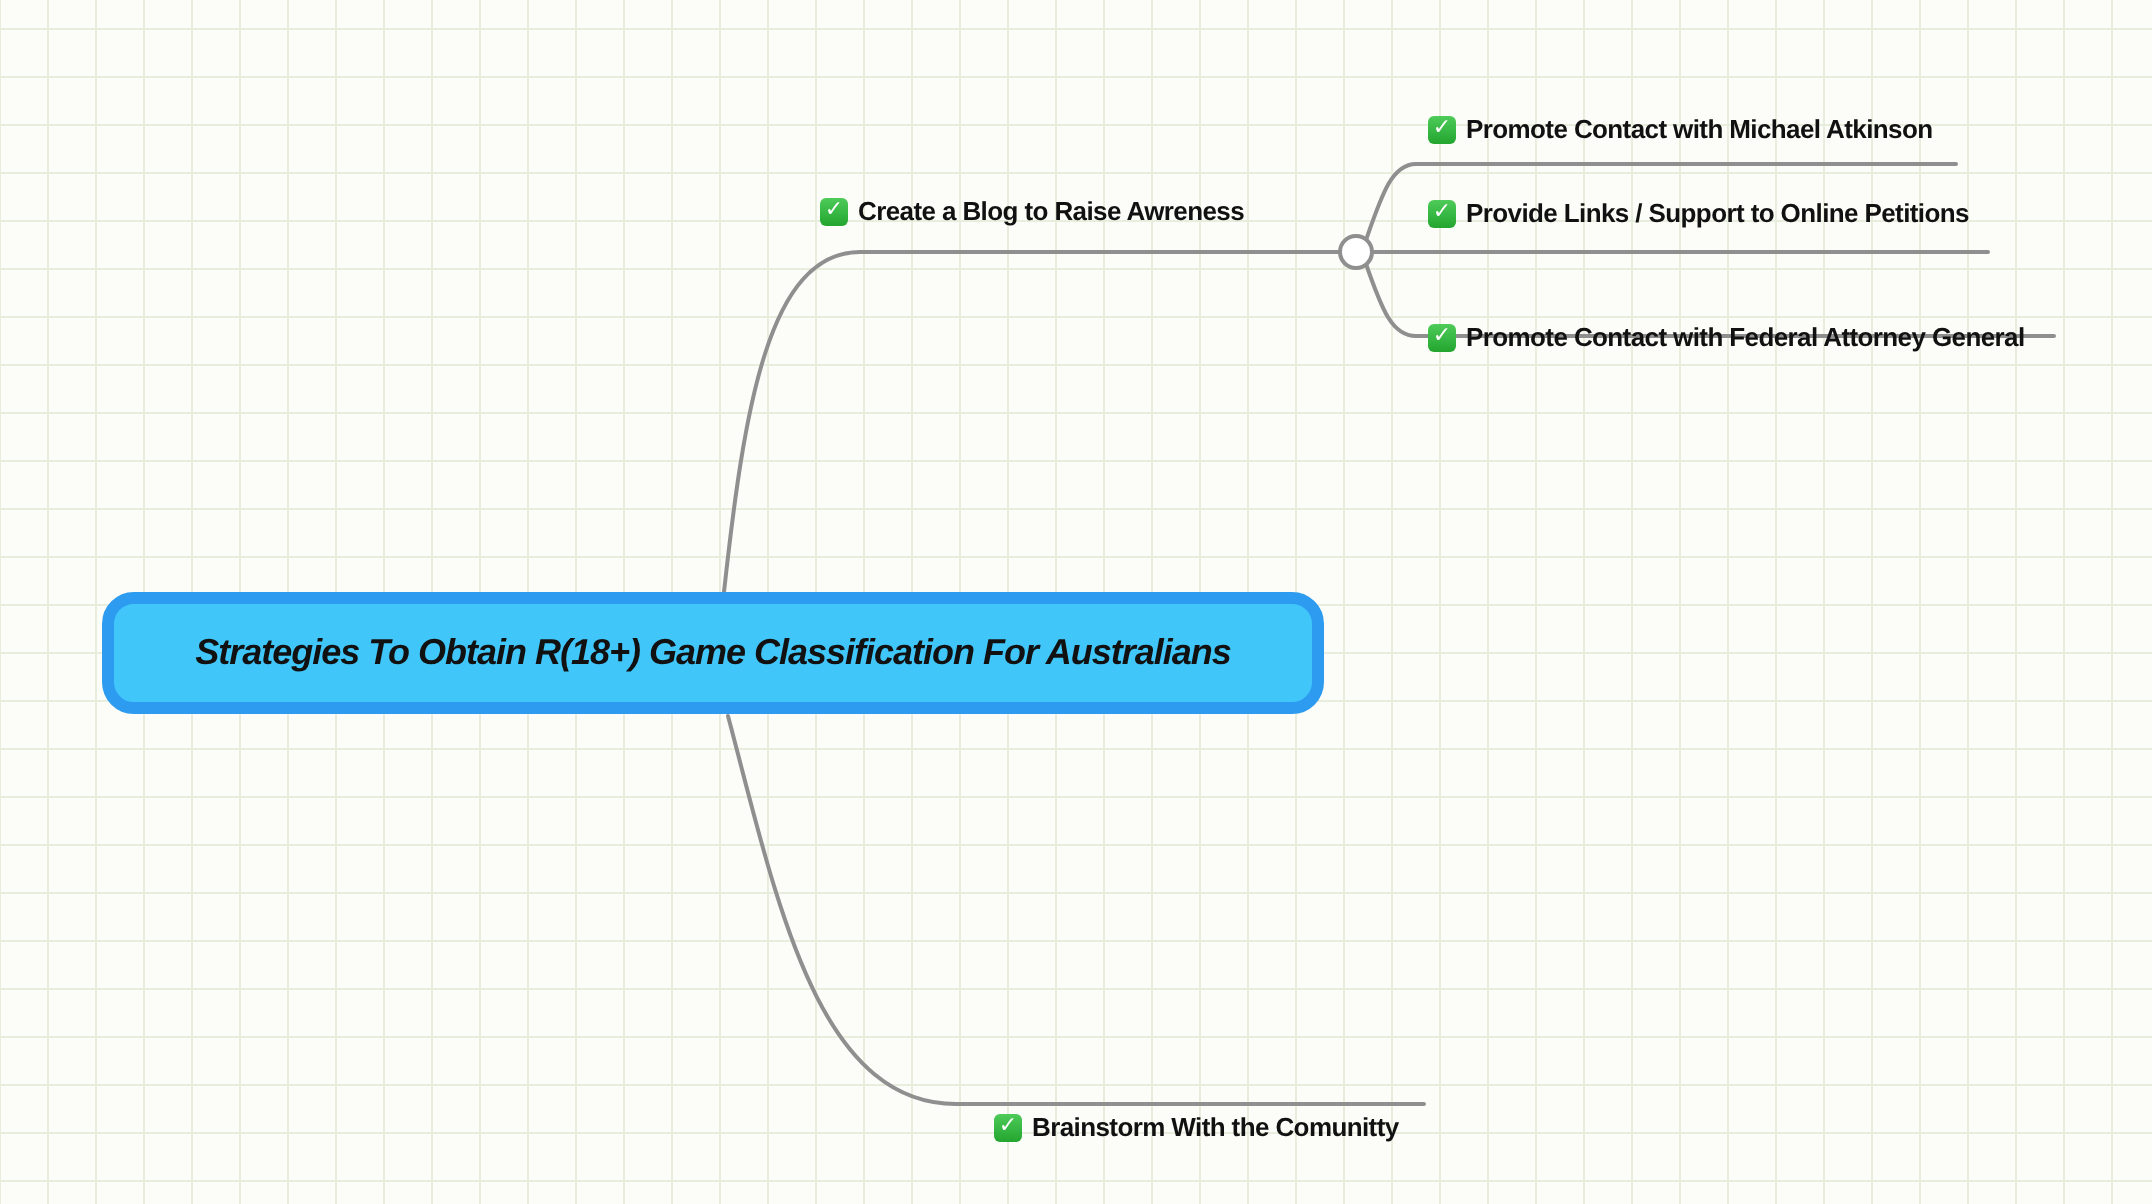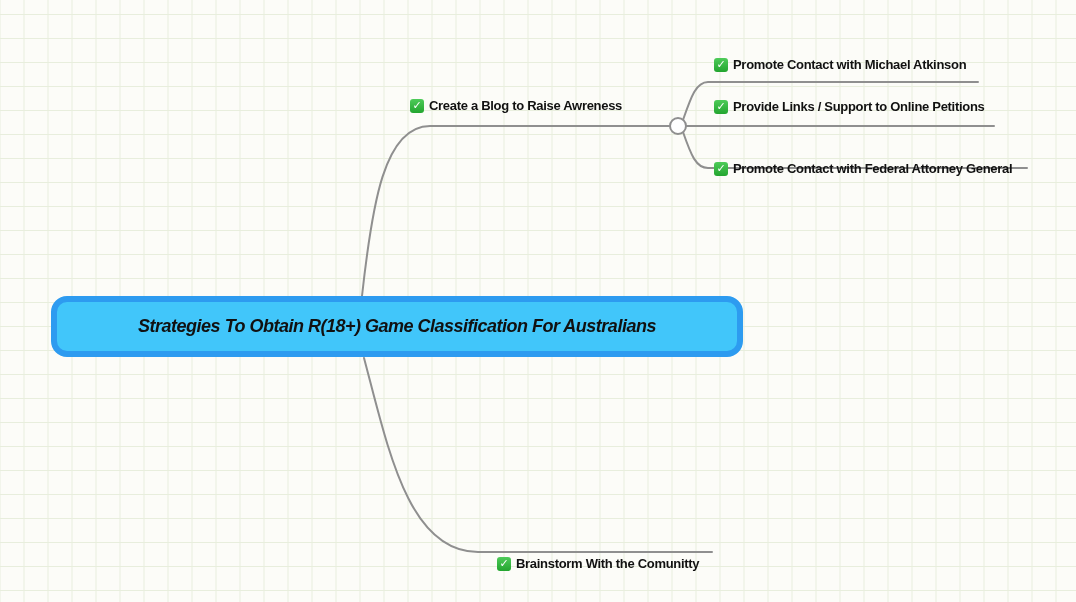--- a/index.html
+++ b/index.html
@@ -45,21 +45,21 @@
     fill: #ffffff;
     stroke: var(--line-gray);
     stroke-width: 2;
     pointer-events: auto;
     cursor: pointer;
   }
 
   .root-node {
     position: absolute;
     left: 51px; top: 296px;
-    width: 692px; height: 61px;
+    width: 611px; height: 61px;
     background: var(--root-fill);
     border: 6px solid var(--root-border);
     border-radius: 16px;
     display: flex;
     align-items: center;
     justify-content: center;
     cursor: pointer;
   }
   .root-node .root-label {
     font-size: 18px;

